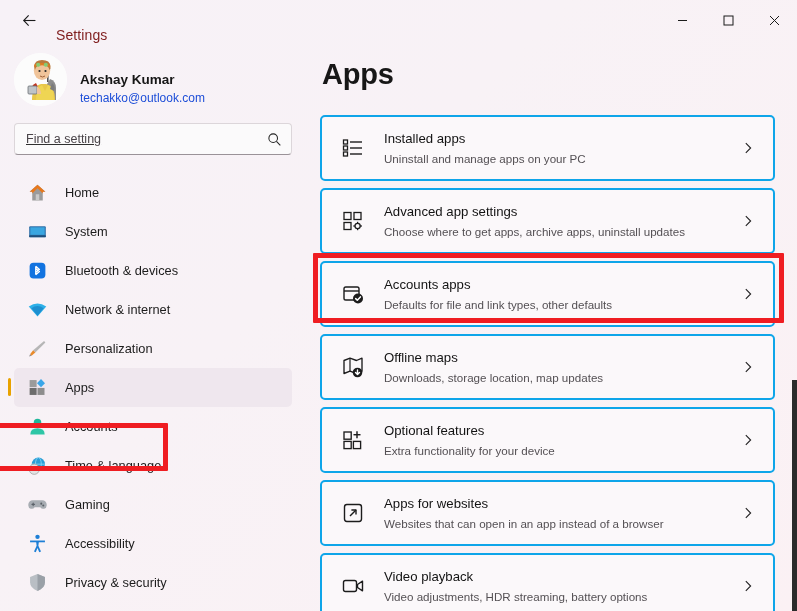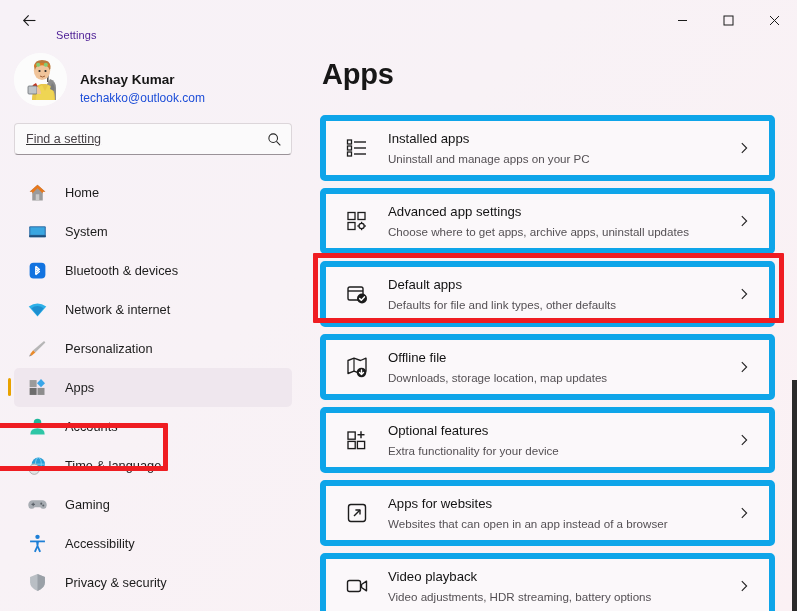--- a/index.html
+++ b/index.html
@@ -17,21 +17,21 @@
   #titlebar {
     height: 40px; display: flex; align-items: center;
     position: relative; z-index: 5;
   }
   #back-btn {
     width: 34px; height: 30px; margin-left: 12px;
     display: flex; align-items: center; justify-content: center;
     border-radius: 4px; cursor: pointer;
   }
   #win-title {
-    font-size: 11px; color: #4c1d95; margin-left: 10px; letter-spacing: .1px; margin-top: 30px;
+    font-size: 14px; color: #7f1d1d; margin-left: 10px; letter-spacing: .1px; margin-top: 30px;
   }
   #wincontrols { margin-left: auto; display: flex; height: 40px; }
   .wc {
     width: 46px; height: 40px; display: flex; align-items: center;
     justify-content: center; cursor: pointer; color: #1b1b1b;
   }
 
   
   #shell { display: flex; height: 571px; }
 
@@ -88,21 +88,21 @@
   
   #main {
     flex: 1; padding: 0 22px 0 10px; position: relative; overflow: hidden;
   }
   #page-title {
     font-size: 29px; font-weight: bold; color: #171717;
     margin: 18px 0 0 2px; letter-spacing: -.2px;
   }
   #cards { margin-top: 24px; }
   .card {
-    background: #fbf8fa; border: 6px solid #0ea5e9;
+    background: #fbf8fa; border: 2px solid #0ea5e9;
     border-radius: 5px; height: 66px; margin-bottom: 7px;
     display: flex; align-items: center; padding: 0 18px 0 16px;
     cursor: pointer; position: relative;
   }
   .card-icon {
     width: 30px; height: 30px; flex: 0 0 30px;
     display: flex; align-items: center; justify-content: center; color: #1c1c1c;
   }
   .card-text { margin-left: 16px; flex: 1; line-height: 1.3; }
   .card-title { font-size: 13.2px; color: #131313; }
@@ -383,41 +383,41 @@
       <div class="card">
         <span class="card-icon">
           <svg width="24" height="24" viewBox="0 0 24 24">
             <rect x="3" y="5" width="15" height="13" rx="1.8" fill="none" stroke="#1c1c1c" stroke-width="1.4"></rect>
             <line x1="3" y1="9" x2="18" y2="9" stroke="#1c1c1c" stroke-width="1.4"></line>
             <circle cx="17" cy="16.5" r="5" fill="#1c1c1c"></circle>
             <path d="M14.7 16.6 L16.3 18.2 L19.4 14.9" fill="none" stroke="#fff" stroke-width="1.5" stroke-linecap="round" stroke-linejoin="round"></path>
           </svg>
         </span>
         <div class="card-text">
-          <div class="card-title">Default apps</div>
+          <div class="card-title">Accounts apps</div>
           <div class="card-sub">Defaults for file and link types, other defaults</div>
         </div>
         <span class="chev">
           <svg width="14" height="14" viewBox="0 0 16 16">
               <path d="M5.5 2.5 L11 8 L5.5 13.5" fill="none" stroke="currentColor" stroke-width="1.25"></path>
             </svg>
         </span>
       </div>
 
       <div class="card">
         <span class="card-icon">
           <svg width="24" height="24" viewBox="0 0 24 24">
             <path d="M3 5.5 L9 3.2 L15.5 5.5 L21 3.2 v13 l-5.5 2.3 -6.5 -2.3 -6 2.3 z" fill="none" stroke="#1c1c1c" stroke-width="1.35" stroke-linejoin="round"></path>
             <line x1="9" y1="3.2" x2="9" y2="16.5" stroke="#1c1c1c" stroke-width="1.2"></line>
             <circle cx="16.5" cy="17.5" r="4.8" fill="#1c1c1c"></circle>
             <path d="M16.5 14.9 v4.6 M14.5 17.6 l2 2 2 -2" fill="none" stroke="#fff" stroke-width="1.4" stroke-linecap="round" stroke-linejoin="round"></path>
           </svg>
         </span>
         <div class="card-text">
-          <div class="card-title">Offline file</div>
+          <div class="card-title">Offline maps</div>
           <div class="card-sub">Downloads, storage location, map updates</div>
         </div>
         <span class="chev">
           <svg width="14" height="14" viewBox="0 0 16 16">
               <path d="M5.5 2.5 L11 8 L5.5 13.5" fill="none" stroke="currentColor" stroke-width="1.25"></path>
             </svg>
         </span>
       </div>
 
       <div class="card">

